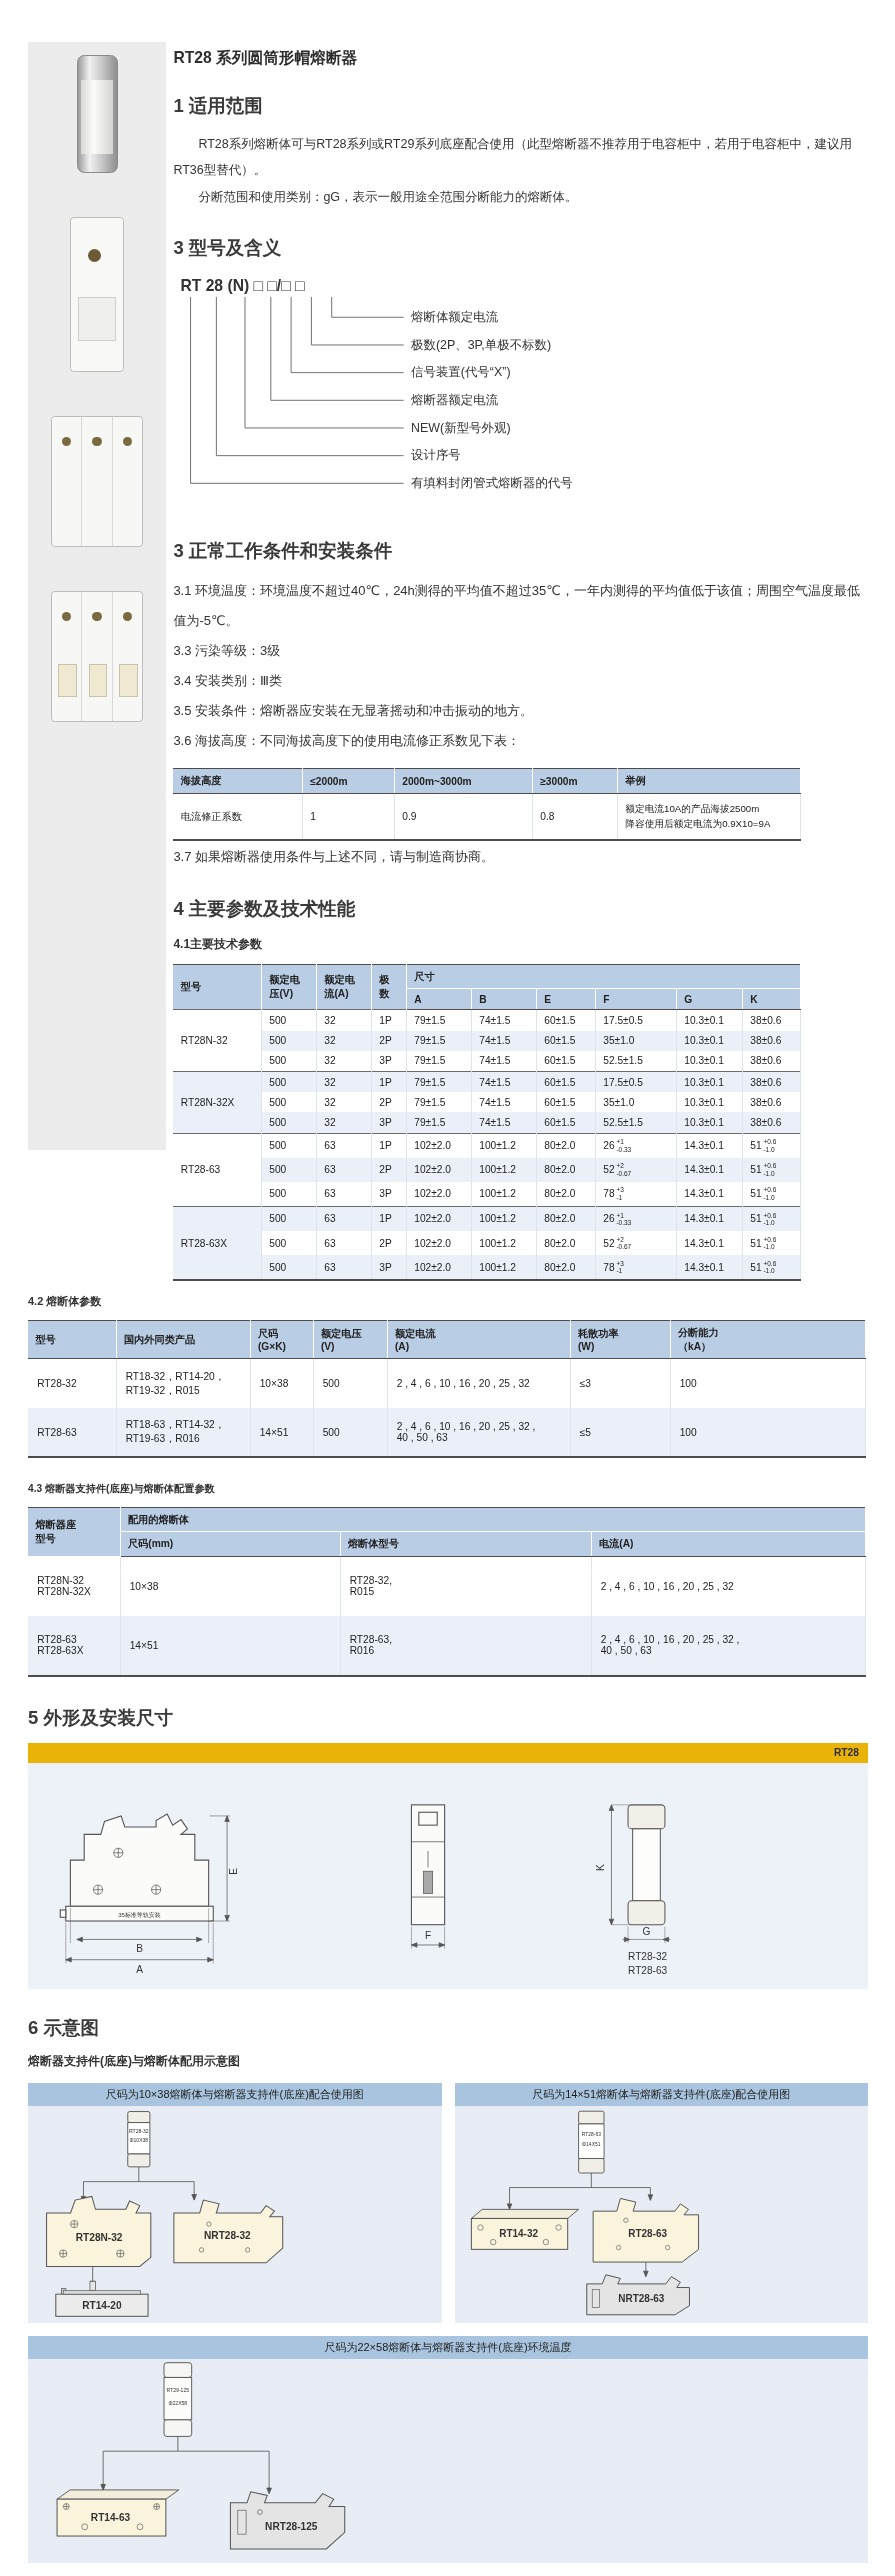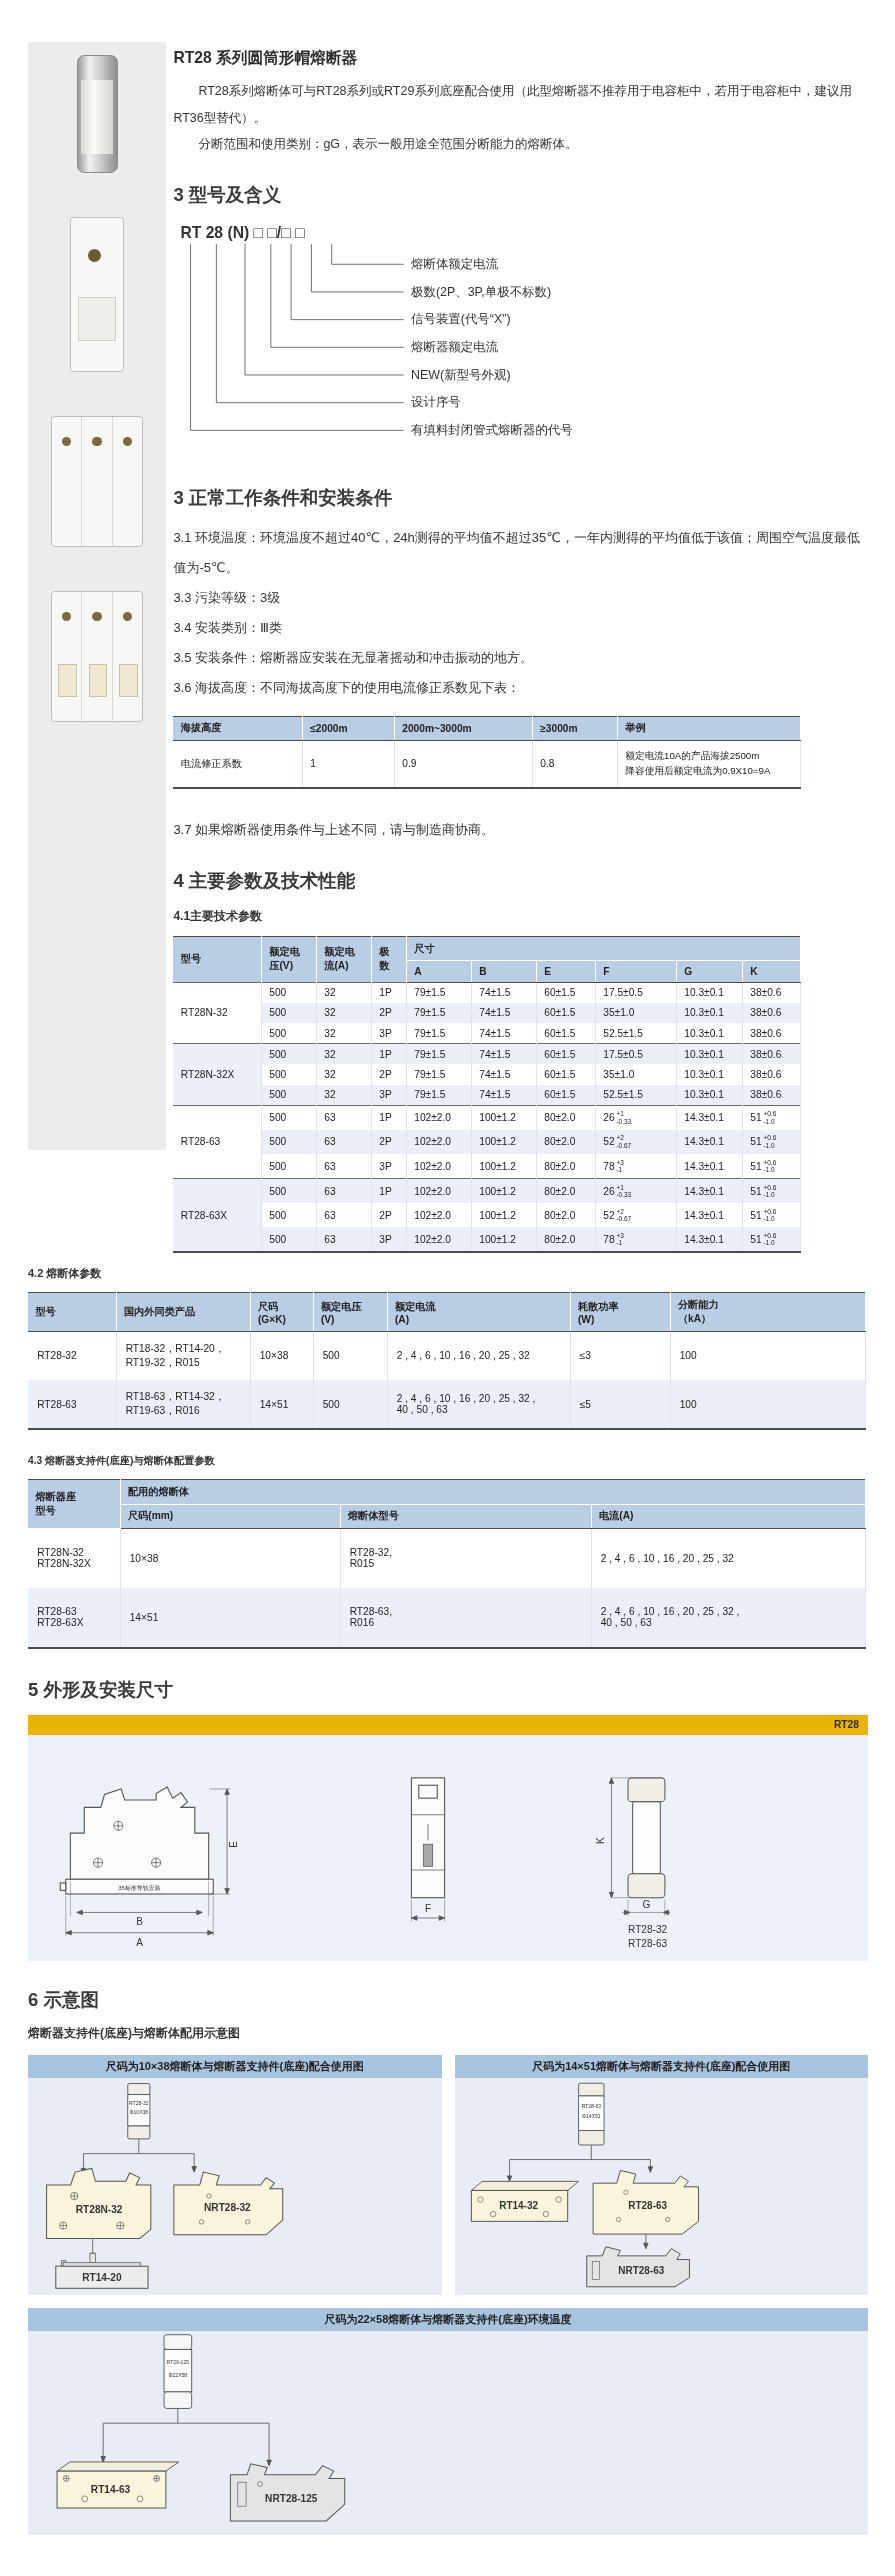--- a/index.html
+++ b/index.html
@@ -39,21 +39,21 @@
   table { border-collapse:collapse; font-size:10.2px; color:#222; }
   .tbl { border-top:1.8px solid #4c4c4c; border-bottom:2.8px double #4c4c4c; }
   .tbl th { background:#b9cde5; font-weight:700; text-align:left; padding:4.6px 7.4px;
             border-right:0.9px solid #fff; white-space:pre-line; }
   .tbl tr.hdr-last th, .tbl thead tr:last-child th { border-bottom:1.8px solid #4c4c4c; }
   .tbl td { padding:4.6px 7.4px; border-right:0.9px solid #dfe4ec; white-space:pre-line; vertical-align:middle; }
   .tbl tr.alt td { background:#eaeff8; }
   .tbl td.model { background:#fff; }
   .tbl tr.gstart td { border-top:0.9px solid #6a6a6a; }
 
-  .alt-table { width:628px; margin:13px 0 26px 0; }
+  .alt-table { width:628px; margin:13px 0 1px 0; }
   .alt-table td { padding:8.3px 7.4px; }
   .t41 { width:628px; margin:3.7px 0 0 0; }
   .t41 th.size-h { border-bottom:0.9px solid #fff; }
   .t42 { width:838px; margin:0 0 5.5px 0; }
   .t42 td { padding:10.2px 9.2px; }
   .t43 { width:838px; margin:0 0 5.5px 0; }
   .t43 td { padding:18.5px 9.2px; }
 
   .tolv { display:inline-block; vertical-align:middle; }
   .tol { display:inline-flex; flex-direction:column; vertical-align:middle; margin-left:1.8px;
@@ -62,21 +62,21 @@
 
   
   .panel5 { margin-top:3.7px; }
   .panel5 .tagbar { background:#eab308; height:20.3px; font-size:10.2px; font-weight:700; color:#2e2e2e;
                     display:flex; align-items:center; justify-content:flex-end; padding-right:9.2px; }
   .panel5 .body5 { background:#edf1f8; padding:5.5px 0; }
 
   .panels-row { display:flex; gap:13px; margin-top:13px; }
   .panel6 { flex:1; }
   .panel6 .p6head, .panel6w .p6head { background:#a9c4de; height:23px; display:flex; align-items:center;
-        justify-content:center; font-size:11px; font-weight:700; color:#1f1f1f; }
+        justify-content:center; font-size:11px; font-weight:400; color:#1f1f1f; }
   .panel6 .p6body, .panel6w .p6body { background:#e8edf5; }
   .panel6w { margin-top:13px; }
 
   svg text { font-family:"Liberation Sans","DejaVu Sans",sans-serif; fill:#333; }
   .devlbl { font-weight:700; }
 </style>
 </head>
 <body>
 
 <div class="page">
@@ -93,20 +93,21 @@
       <div class="photo holder3p fused">
         <div class="pole"></div>
         <div class="pole"></div>
         <div class="pole"></div>
       </div>
     </div>
 
     <div class="main">
       <div class="doc-title">RT28 系列圆筒形帽熔断器</div>
 
+      <div class="h-sec">1 适用范围</div>
       <p class="para">RT28系列熔断体可与RT28系列或RT29系列底座配合使用（此型熔断器不推荐用于电容柜中，若用于电容柜中，建议用RT36型替代）。</p>
       <p class="para">分断范围和使用类别：gG，表示一般用途全范围分断能力的熔断体。</p>
 
       <div class="h-sec">3 型号及含义</div>
       <svg width="572" height="238" viewBox="0 0 620 258">
         <text x="8" y="20" font-size="17" font-weight="bold">RT 28 (N) □ □/□ □</text>
         <g stroke="#666" stroke-width="1" fill="none">
           <path d="M172,26 V48 H250"></path>
           <path d="M150,26 V78 H250"></path>
           <path d="M128,26 V108 H250"></path>

